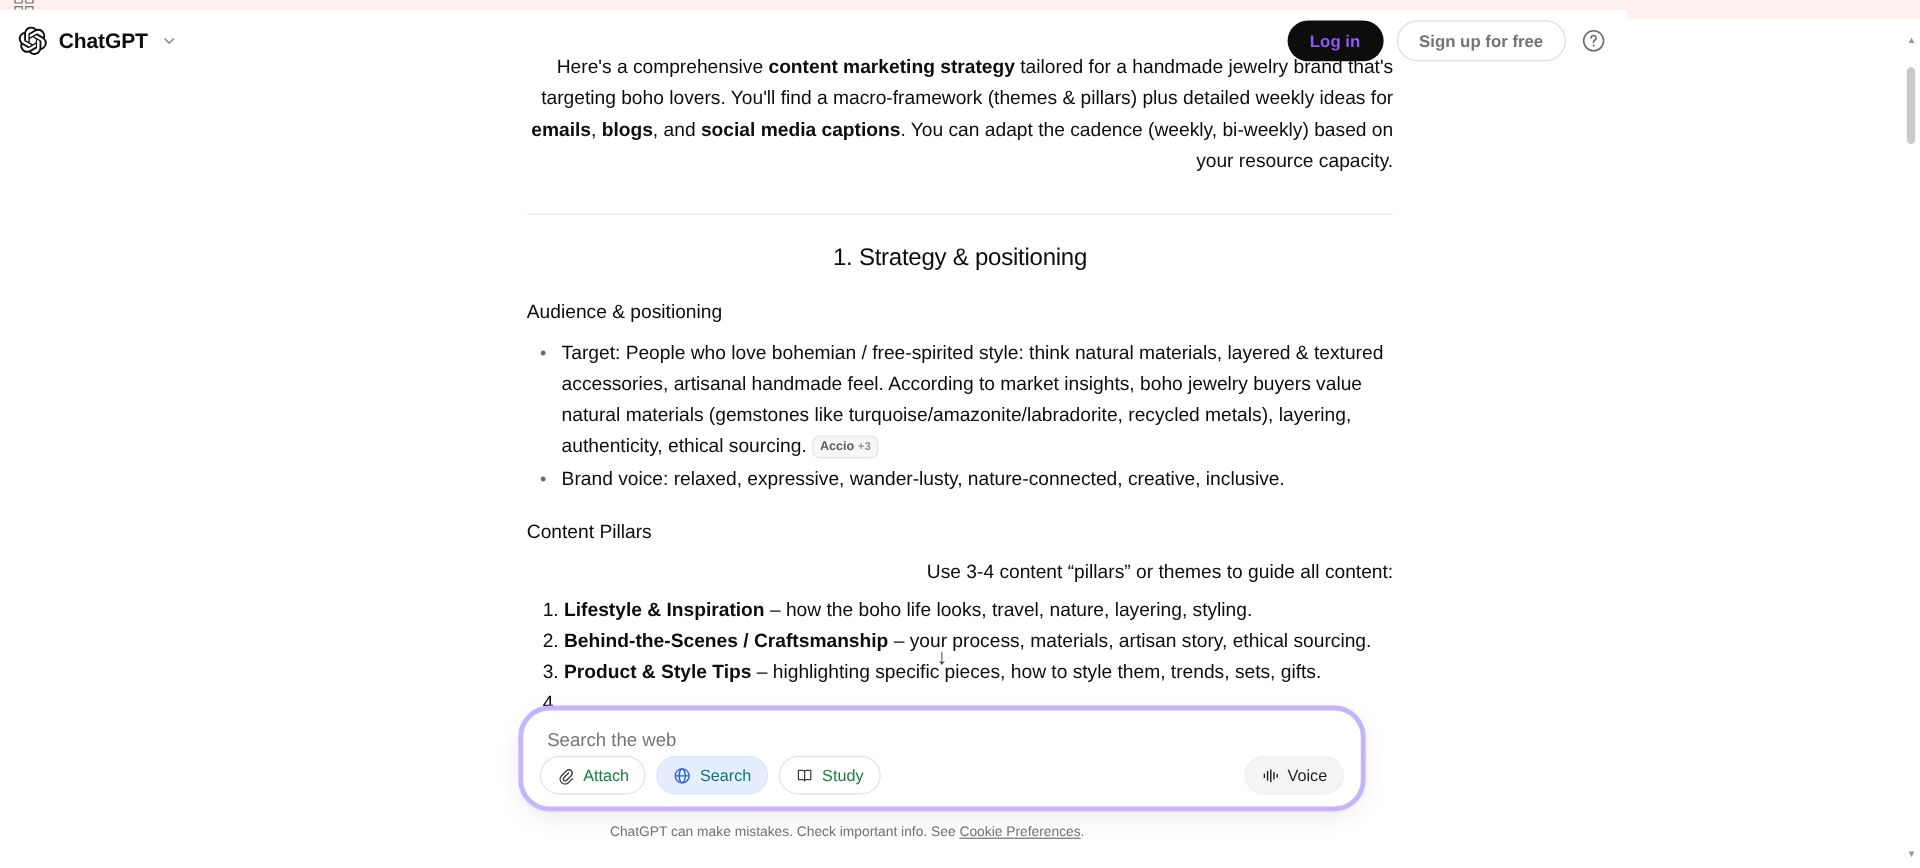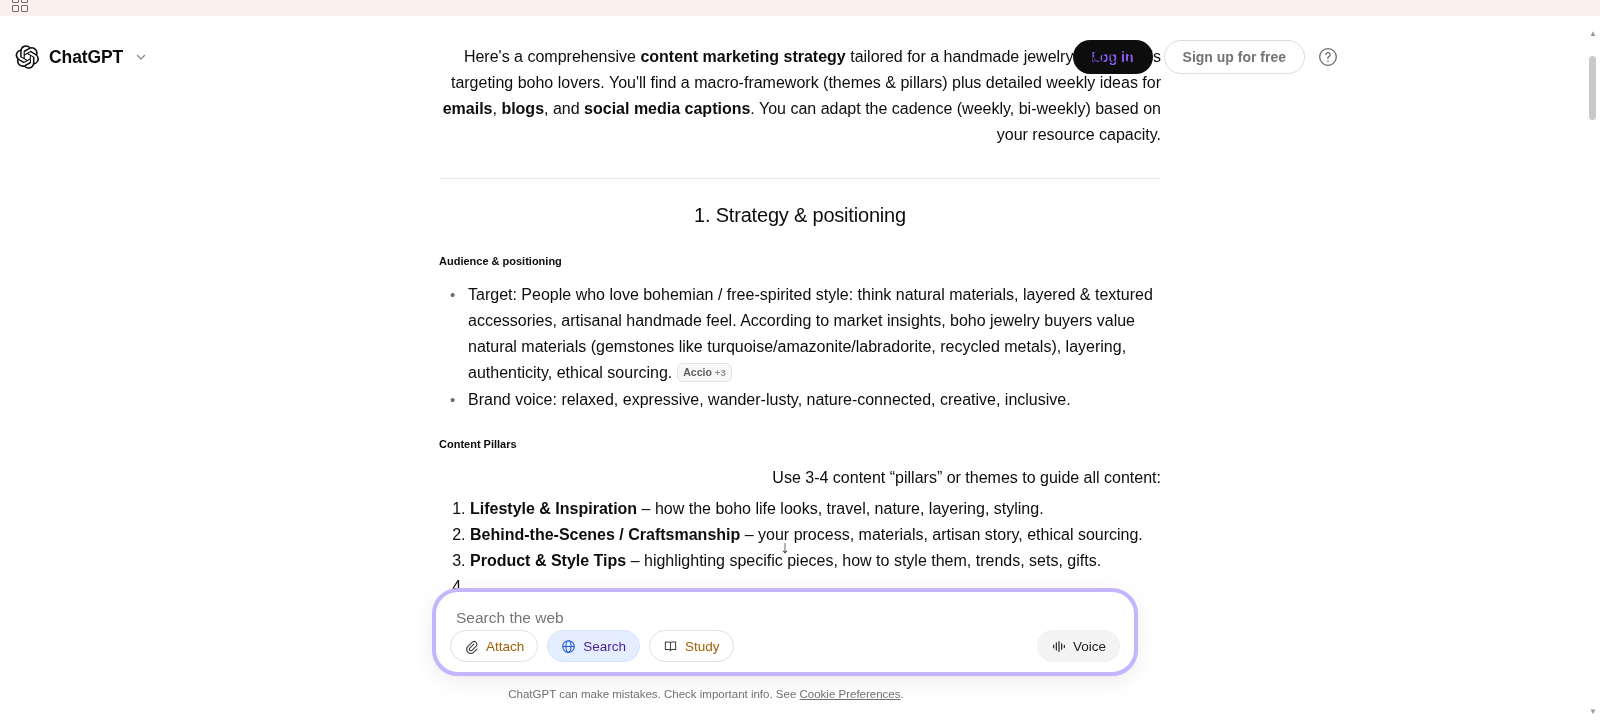--- a/index.html
+++ b/index.html
@@ -24,21 +24,21 @@
     display: grid; grid-template-columns: 7px 7px; grid-template-rows: 7px 7px;
     gap: 2px;
   }
   .chrome-grid-icon i {
     display: block; width: 7px; height: 7px;
     border: 1.6px solid #6b6b6b; border-radius: 1px;
   }
 
   
   .header {
-    position: absolute; top: 31px; left: 0; width: 1356px; height: 52px;
+    position: absolute; top: 8px; left: 0; width: 1356px; height: 52px;
     background: #ffffff;
     display: flex; align-items: center;
   }
   .brand {
     display: flex; align-items: center; gap: 9px;
     margin-left: 14px;
   }
   .logo-mark { width: 26px; height: 26px; display: block; }
   .brand-name {
     font-size: 17.5px; font-weight: 600; letter-spacing: -0.1px; color: #0d0d0d;
@@ -78,21 +78,21 @@
   }
   .para { margin: 0 0 0 0; text-align: right; }
   .para b { font-weight: 700; }
   .divider { height: 1px; background: #e8e8e8; margin: 30px 0 22px 0; }
   h2.h-sec {
     font-size: 20px; line-height: 28px; font-weight: 400; margin: 0 0 20px 0;
     letter-spacing: -0.2px;
     text-align: center;
   }
   h3.h-sub {
-    font-size: 11px; line-height: 24px; font-weight: 700; margin: 0 0 9px 0;
+    font-size: 16px; line-height: 24px; font-weight: 400; margin: 0 0 9px 0;
   }
   ul.bullets { margin: 0 0 0 0; padding-left: 29px; list-style: none; }
   ul.bullets > li {
     position: relative; margin-bottom: 1px; padding-left: 0;
   }
   ul.bullets > li::before {
     content: "•"; position: absolute; left: -18px; top: 0; color: #6b6b6b; font-size: 15px;
   }
   ol.numlist { margin: 0; padding-left: 31px; }
   ol.numlist > li { margin-bottom: 0px; }
@@ -134,25 +134,25 @@
     font-family: "Liberation Sans", sans-serif;
     padding: 0 6px; height: 24px;
   }
   .composer-row {
     position: absolute; left: 14px; right: 14px; bottom: 10px;
     display: flex; align-items: center; gap: 9px;
   }
   .pill {
     display: inline-flex; align-items: center; gap: 7px;
     border: 1px solid #e2e2e2; border-radius: 999px;
-    font-size: 13.5px; color: #a16207; background: #fff;
+    font-size: 13.5px; color: #15803d; background: #fff;
     padding: 7px 13px; cursor: pointer; height: 32px;
   }
   .pill.active {
-    background: #e4eeff; border-color: #d5e4ff; color: #4c1d95;
+    background: #e4eeff; border-color: #d5e4ff; color: #0f766e;
   }
   .pill.voice { margin-left: auto; background: #f4f4f4; border-color: #f0f0f0; color: #1d1d1d; }
   .ico { width: 15px; height: 15px; display: inline-block; }
   .disclaimer {
     position: absolute; top: 688px; left: 0; width: 1412px; text-align: center;
     font-size: 11.5px; color: #707070;
   }
   .disclaimer a { color: #707070; text-decoration: underline; }
 
   

